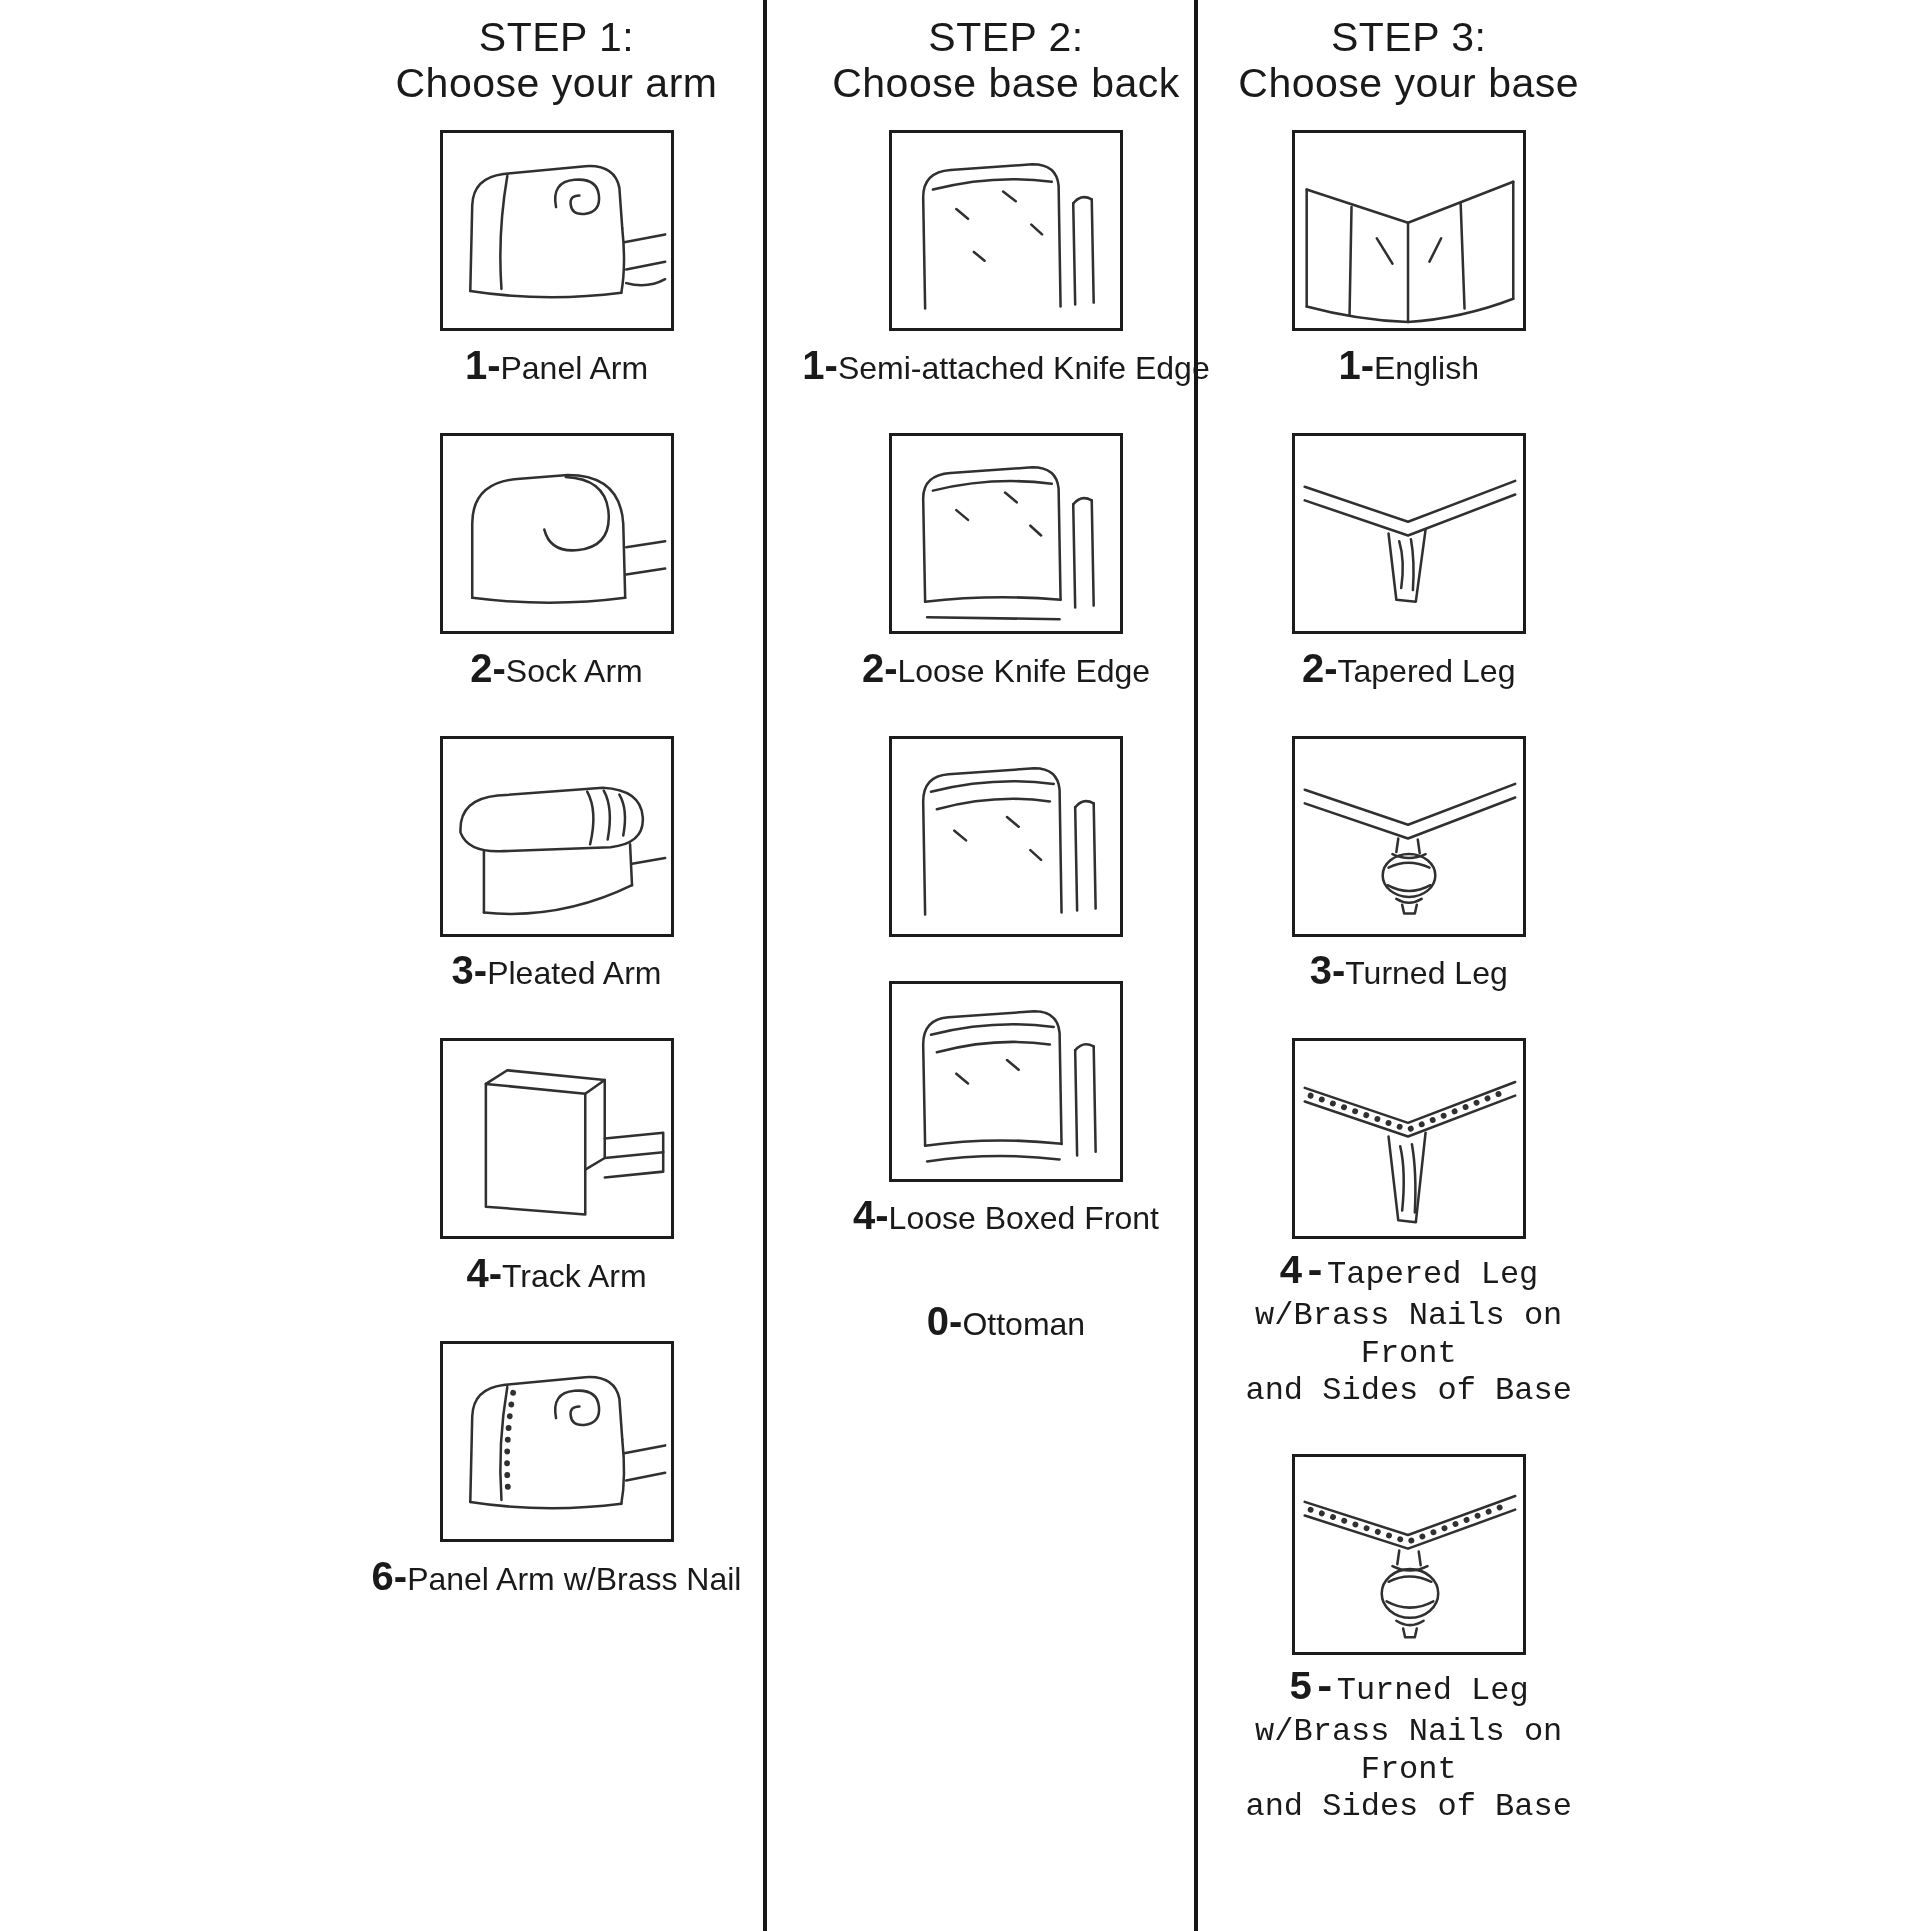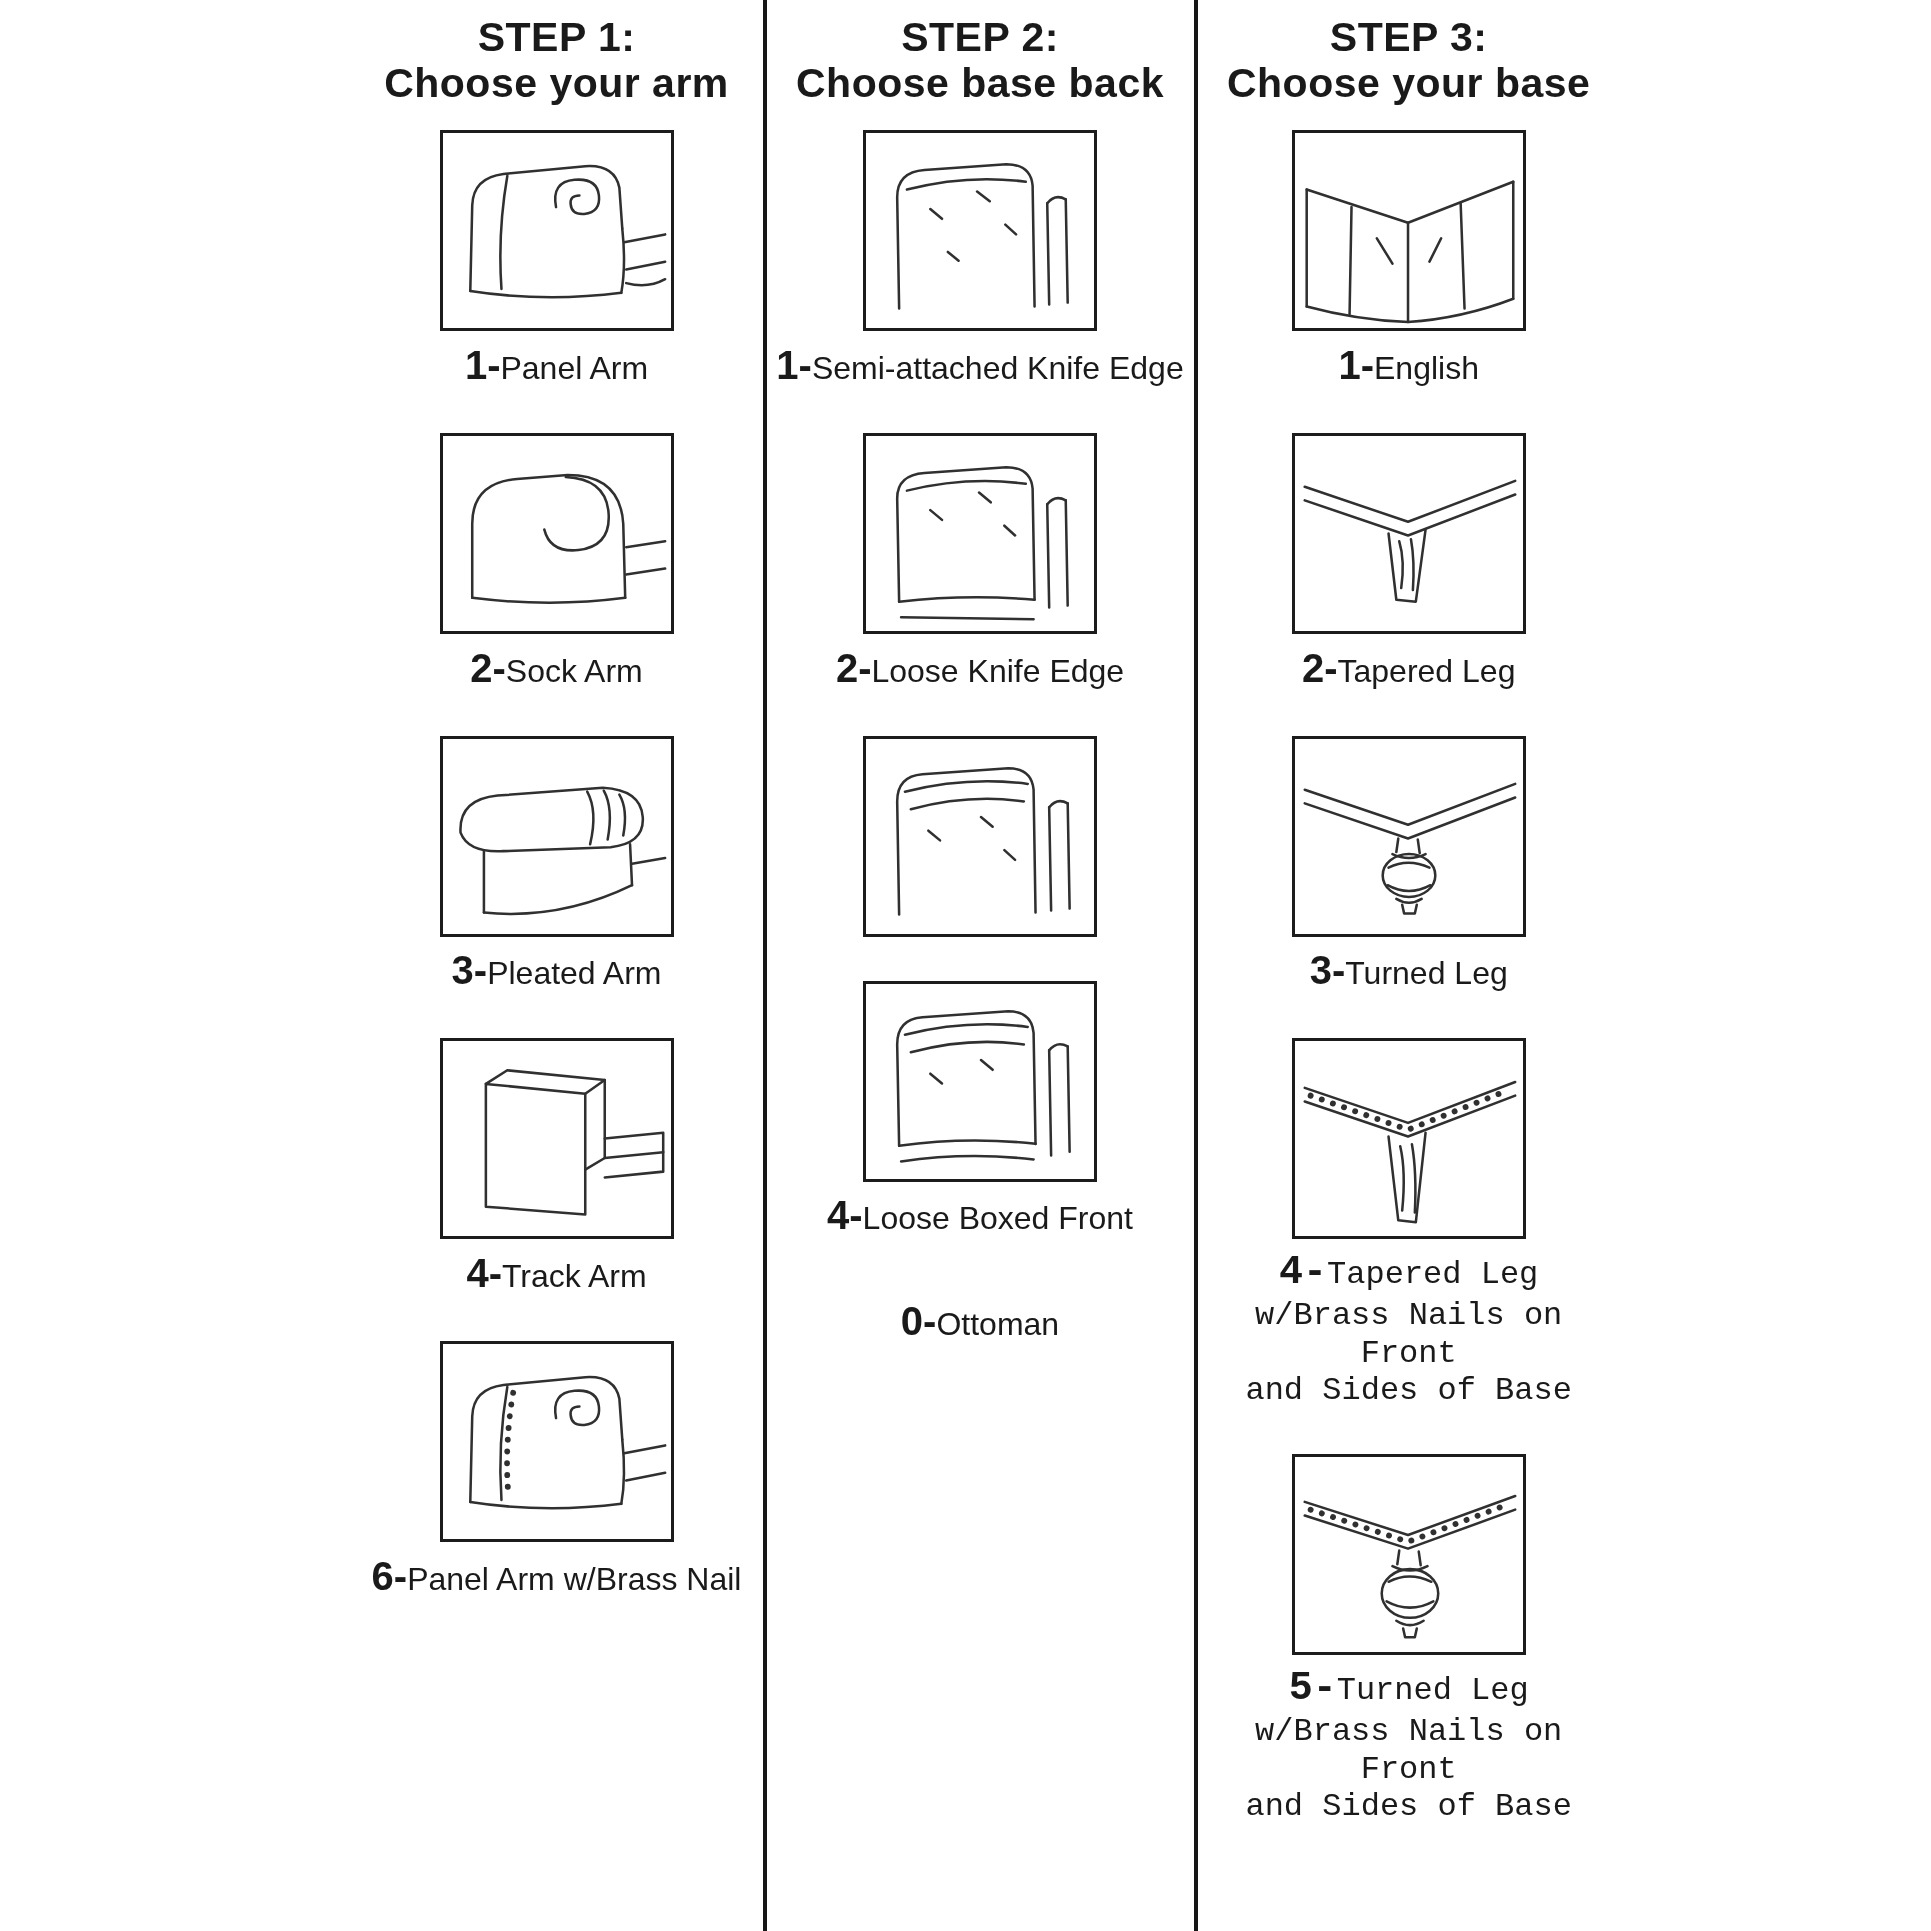--- a/index.html
+++ b/index.html
@@ -6,27 +6,27 @@
   body{
     width:1931px;height:1931px;background:#ffffff;
     font-family:"Liberation Sans", sans-serif;color:#1a1a1a;
     overflow:hidden;
   }
   .board{display:flex;width:1931px;height:1931px;}
   .col{box-sizing:border-box;height:1931px;}
   .col-arm{width:767px;border-right:4.8px solid #161616;}
   .col-back{width:431px;border-right:4.8px solid #161616;}
   .col-base{flex:1;}
-  .inner{display:flex;flex-direction:column;align-items:center;}
+  .inner{display:flex;flex-direction:column;align-items:center;margin-left:26px;}
   .col-arm .inner{width:425px;margin-left:344px;}
   .col-back .inner{width:426px;}
   .col-base .inner{width:406px;margin-left:7.7px;}
 
   .header{margin-top:15.4px;margin-bottom:23px;text-align:center;}
-  .step,.subtitle{font-size:41px;font-weight:700;line-height:1.12;letter-spacing:0.5px;}
+  .step,.subtitle{font-size:41px;font-weight:400;line-height:1.12;letter-spacing:0.5px;}
 
   .item{display:flex;flex-direction:column;align-items:center;margin-bottom:44px;}
   .frame{width:228px;height:195px;border:3.9px solid #1c1c1c;background:#fff;}
   .frame svg{display:block;width:100%;height:100%;}
   .sketch path,.sketch ellipse{fill:none;stroke:#303030;stroke-width:2.6;stroke-linecap:round;stroke-linejoin:round;}
   .sketch .nails{stroke-width:6;stroke-dasharray:0.1 12;}
 
   .label{margin-top:9.7px;text-align:center;font-size:32px;line-height:1.2;white-space:nowrap;}
   .label .num{font-weight:700;font-size:40px;}
   .multiline{white-space:normal;font-family:Liberation Mono, monospace;}

